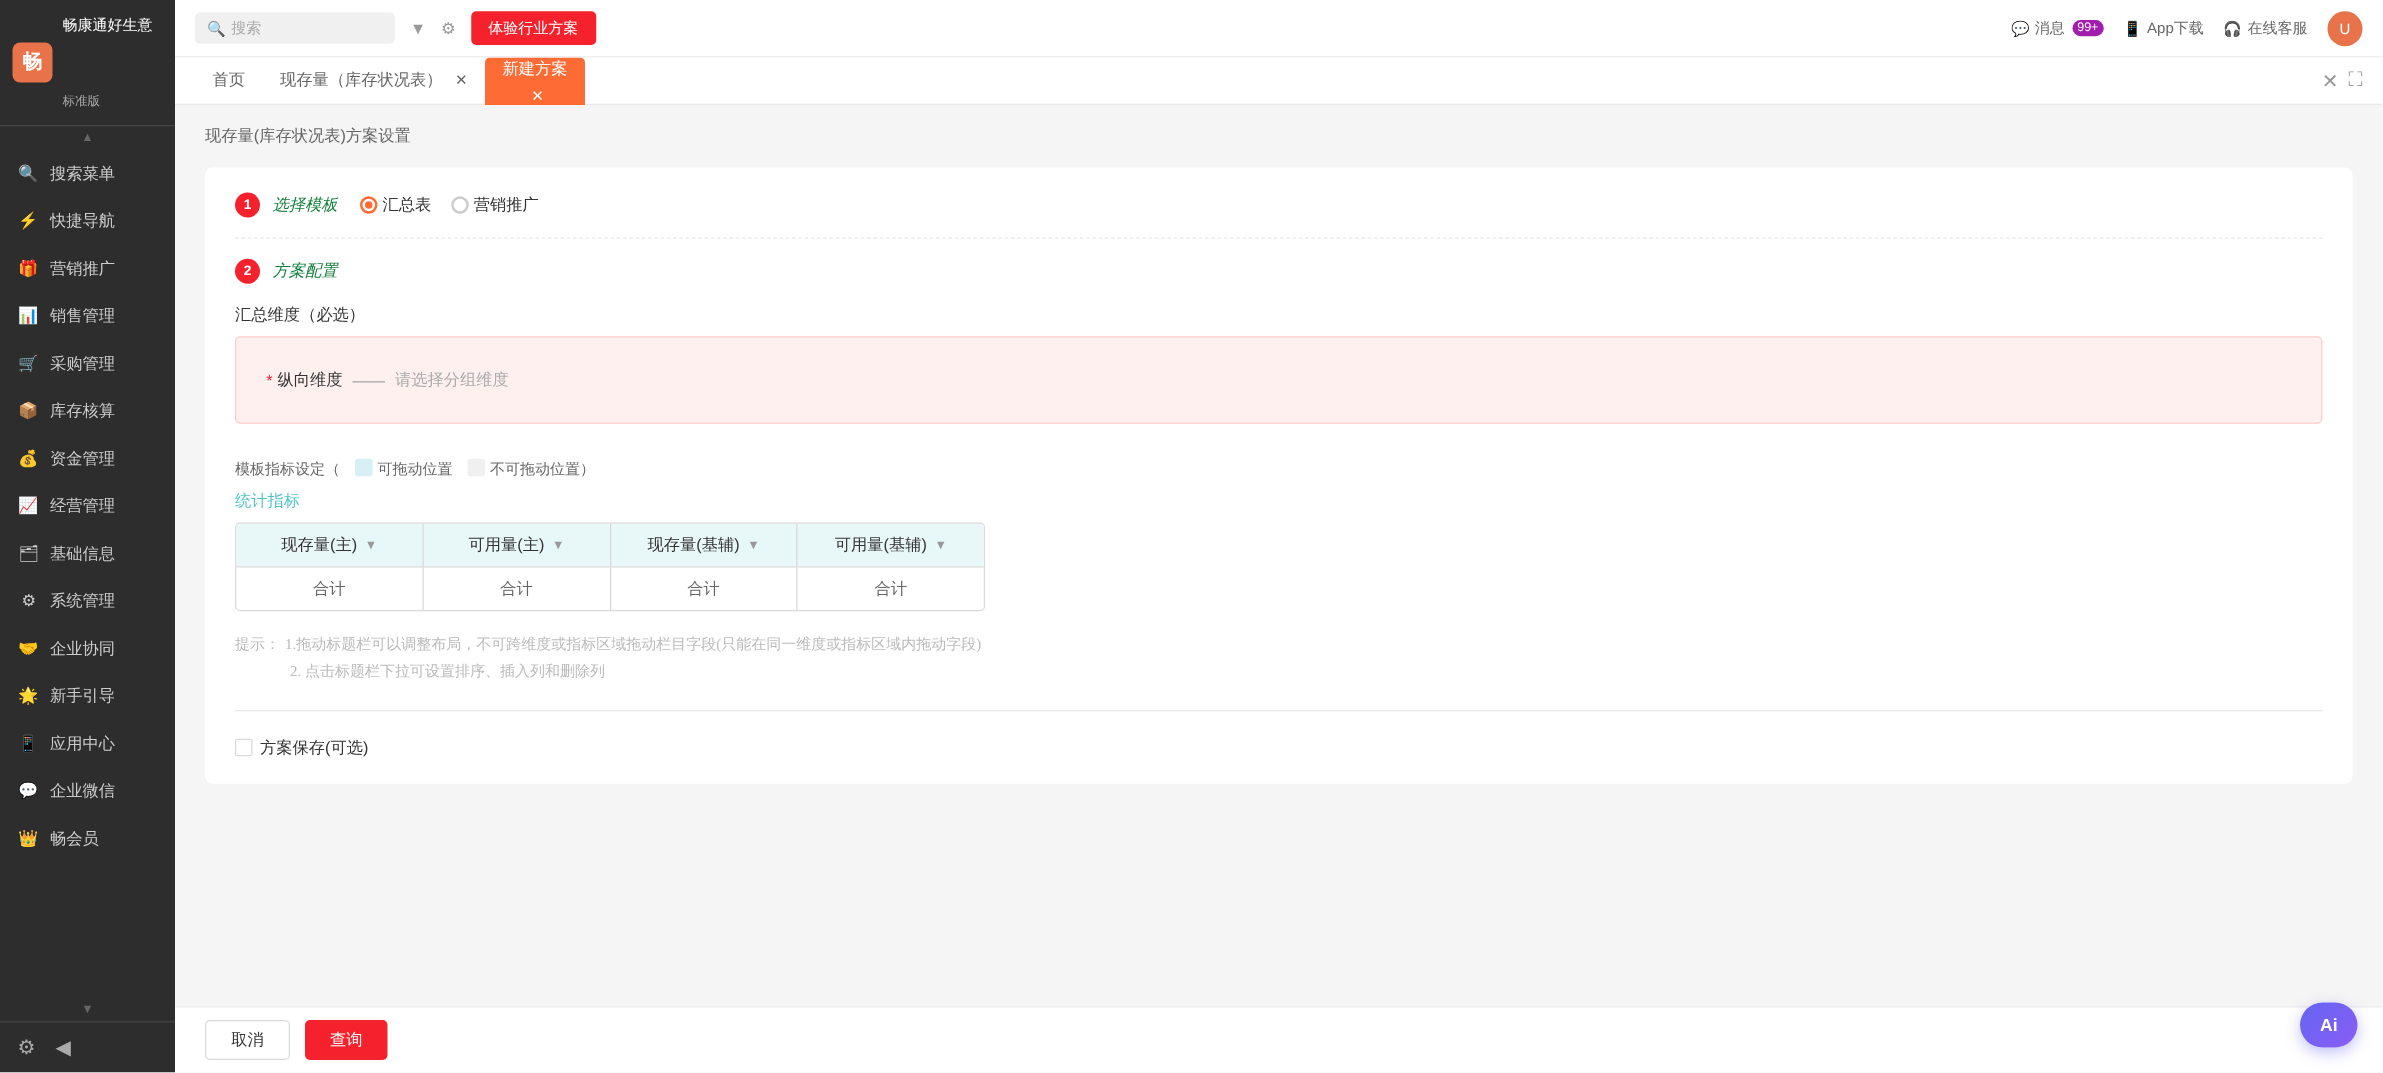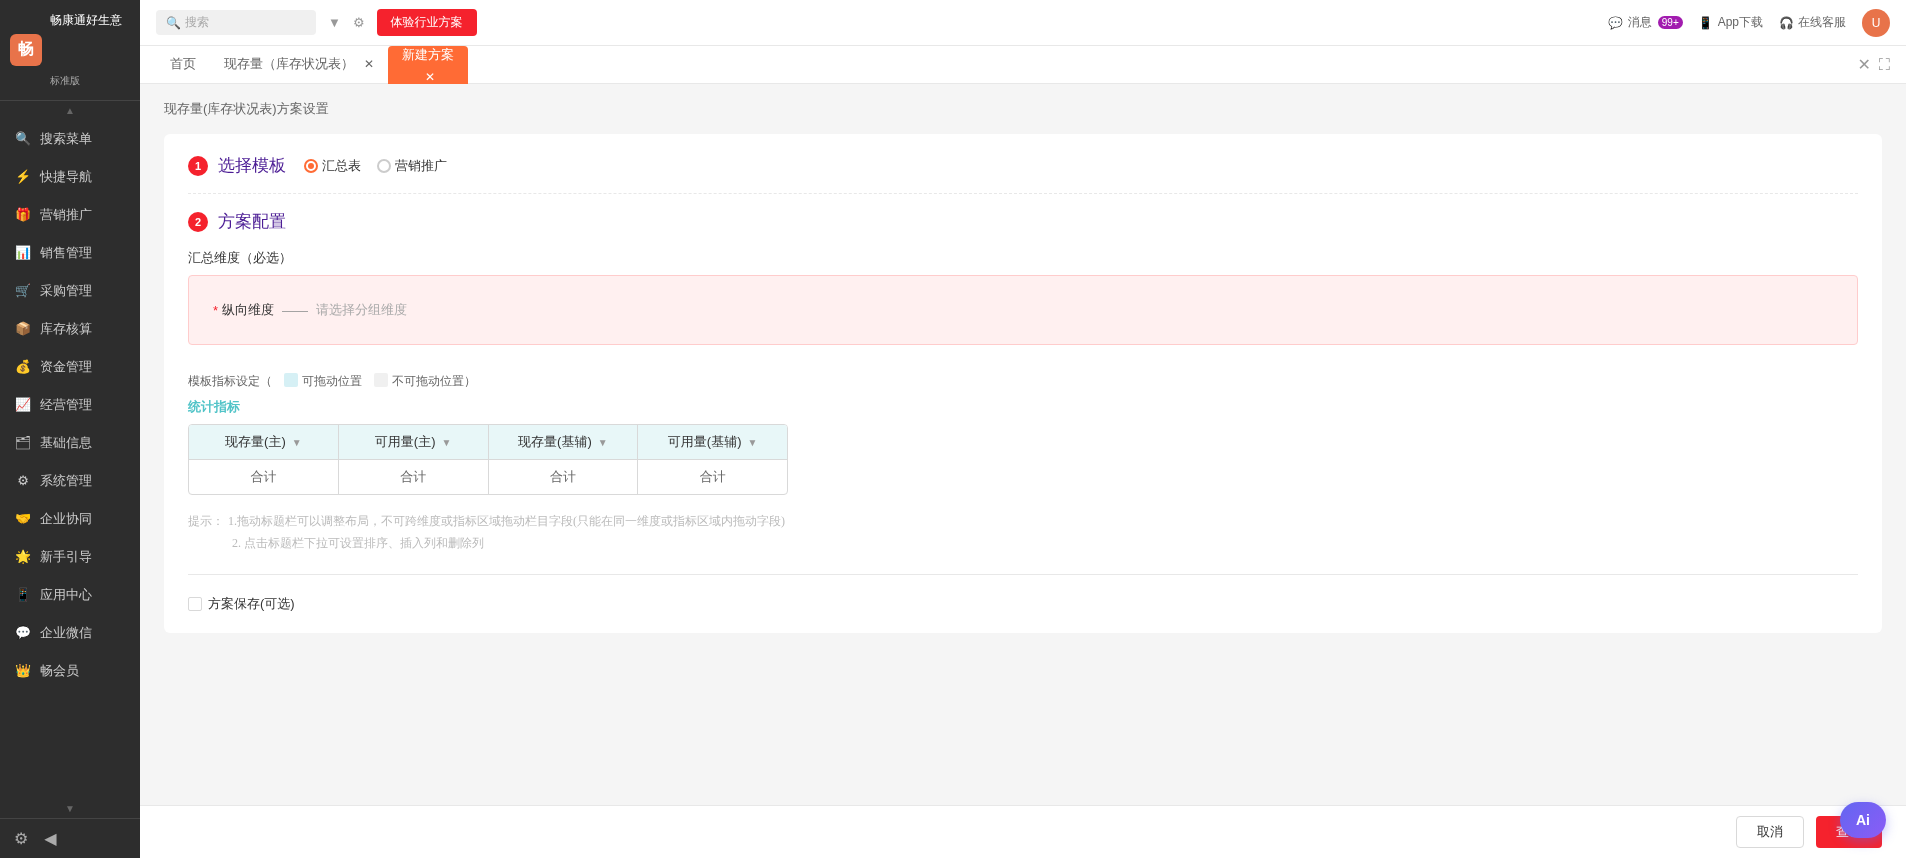--- a/index.html
+++ b/index.html
@@ -149,21 +149,21 @@
     .step-row { display: flex; align-items: center; gap: 10px; margin-bottom: 16px; }
     .step-badge {
       width: 20px; height: 20px;
       background: #f5222d;
       color: #fff;
       border-radius: 50%;
       display: flex; align-items: center; justify-content: center;
       font-size: 11px; font-weight: bold;
       flex-shrink: 0;
     }
-    .step-label { font-size: 17px; font-weight: 500; color: #4c1d95; }
+    .step-label { font-size: 13px; font-weight: 500; color: #15803d; font-style: italic; }
 
     .radio-group { display: flex; align-items: center; gap: 16px; margin-left: 8px; }
     .radio-item { display: flex; align-items: center; gap: 4px; cursor: pointer; font-size: 13px; color: #333; }
     .radio-circle {
       width: 14px; height: 14px; border-radius: 50%;
       border: 2px solid #ccc;
       display: flex; align-items: center; justify-content: center;
     }
     .radio-circle.checked { border-color: #ff6b35; }
     .radio-circle.checked::after {
@@ -187,21 +187,21 @@
     .dim-text { color: #333; font-size: 13px; }
     .dim-dash { color: #999; margin: 0 8px; }
     .dim-placeholder { color: #aaa; font-size: 13px; }
 
     .indicator-section { margin-top: 28px; }
     .indicator-legend { display: flex; align-items: center; gap: 12px; margin-bottom: 8px; font-size: 12px; color: #666; }
     .legend-item { display: flex; align-items: flex-start; gap: 4px; }
     .legend-box-draggable { width: 14px; height: 14px; background: #d6f0f5; border-radius: 2px; }
     .legend-box-fixed { width: 14px; height: 14px; background: #f0f0f0; border-radius: 2px; }
 
-    .stat-label { color: #52c4c8; font-size: 13px; font-weight: 700; margin-bottom: 8px; }
+    .stat-label { color: #52c4c8; font-size: 13px; font-weight: 400; margin-bottom: 8px; }
 
     .stat-table { border: 1px solid #d9d9d9; border-radius: 4px; overflow: hidden; width: 600px; }
     .stat-table-header { display: flex; background: #e8f7f8; }
     .stat-col {
       flex: 1; padding: 8px 12px;
       display: flex; align-items: center; justify-content: center; gap: 6px;
       border-right: 1px solid #d9d9d9;
       font-size: 13px; color: #333;
     }
     .stat-col:last-child { border-right: none; }
@@ -228,21 +228,21 @@
       border: 1px solid #d9d9d9;
       border-radius: 2px;
       cursor: pointer;
     }
 
     
     .footer-bar {
       background: #fff;
       border-top: 1px solid #e8e8e8;
       padding: 10px 24px;
-      display: flex; justify-content: flex-end; gap: 12px;
+      display: flex; gap: 12px;
       flex-shrink: 0;
     }
     .btn-cancel {
       background: #fff;
       border: 1px solid #d9d9d9;
       border-radius: 4px;
       padding: 6px 20px;
       font-size: 13px;
       color: #333;
       cursor: pointer;

